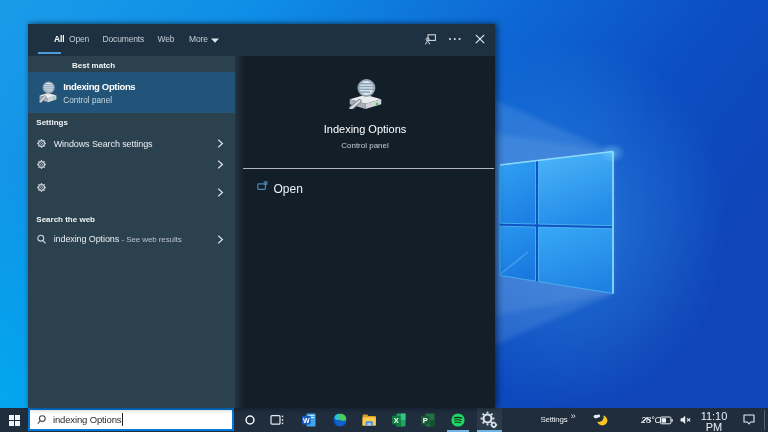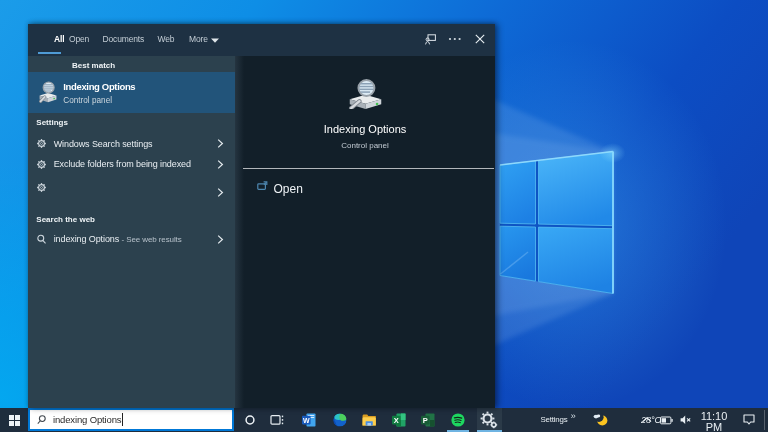--- a/index.html
+++ b/index.html
@@ -317,21 +317,20 @@
           <line x1="10" y1="15.6" x2="10" y2="18"></line>
   <line x1="2" y1="10" x2="4.4" y2="10"></line>
           <line x1="15.6" y1="10" x2="18" y2="10"></line>
   <line x1="4.4" y1="4.4" x2="6.1" y2="6.1"></line>
           <line x1="13.9" y1="13.9" x2="15.6" y2="15.6"></line>
   <line x1="15.6" y1="4.4" x2="13.9" y2="6.1"></line>
           <line x1="6.1" y1="13.9" x2="4.4" y2="15.6"></line>
  </g>
       </g>
 </svg>
-<div class="rowtext" style="left:53.7px;top:159.3px;">Exclude folders from being indexed</div>
 <svg class="abs" width="7" height="11" viewBox="0 0 7 11" style="left:216.5px;top:158.7px">
       <polyline points="1.2,1.6 5.4,5.5 1.2,9.4" stroke="#e4eaee" stroke-width="1.2" fill="none"></polyline>
     </svg>
 
 <svg class="abs" width="11" height="11" viewBox="0 0 20 20" style="left:36px;top:181.6px">
  <g stroke="#cdd6dd" fill="none">
  <circle cx="10" cy="10" r="5.3" stroke-width="2.1"></circle>
  <circle cx="10" cy="10" r="1.8" stroke-width="1.3"></circle>
  <g stroke-width="2.3">
   <line x1="10" y1="2" x2="10" y2="4.4"></line>

